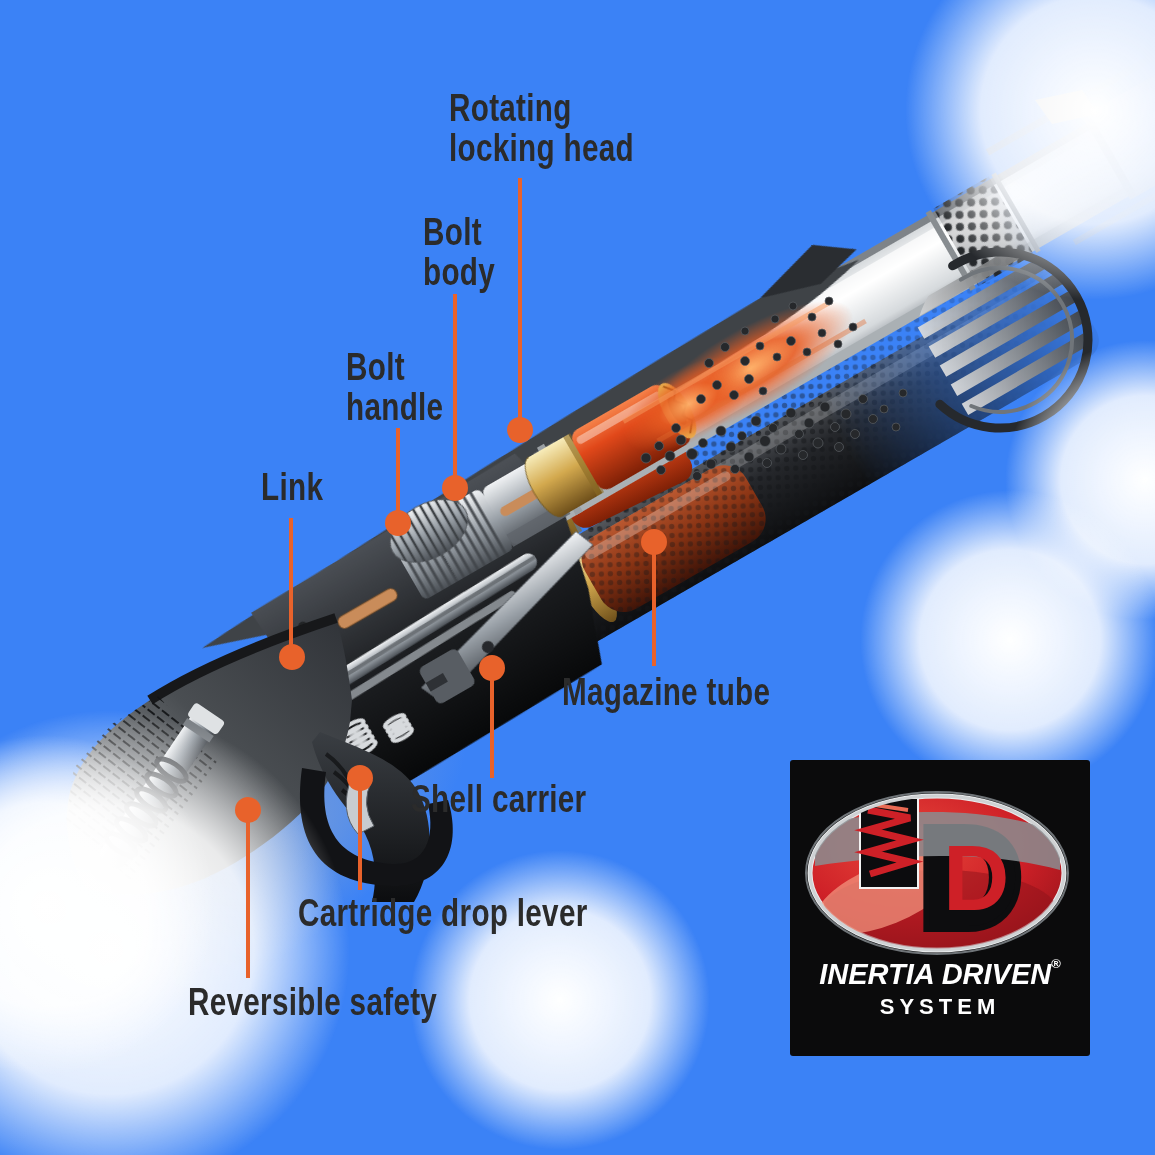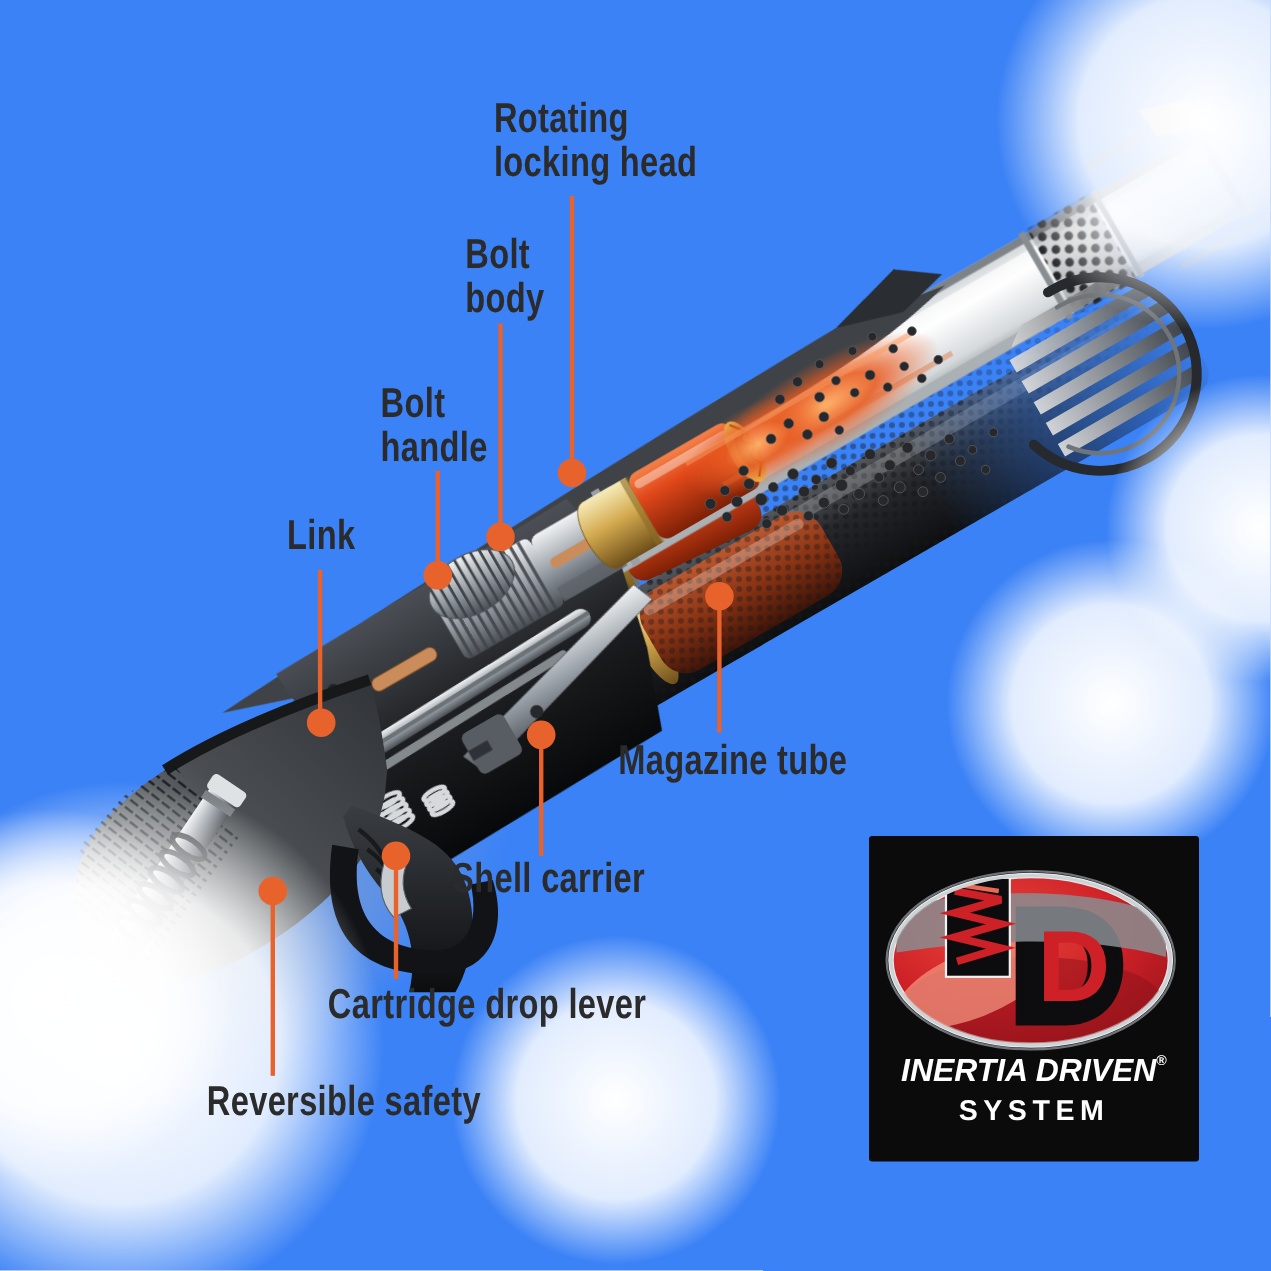--- a/index.html
+++ b/index.html
@@ -23,21 +23,21 @@
   .dot{position:absolute;width:26px;height:26px;border-radius:50%;background:#E8622B;}
 
   
   .logo{position:absolute;left:790px;top:760px;width:300px;height:296px;background:#0b0b0c;
         border-radius:3px;}
   .logo svg{position:absolute;left:0;top:0;}
   .logo-line1{position:absolute;left:0;top:198px;width:100%;text-align:center;color:#fff;
         font-style:italic;font-weight:700;font-size:29px;letter-spacing:0px;}
   .logo-line1 .reg{font-size:13px;vertical-align:top;position:relative;top:-2px;font-style:normal;}
   .logo-line2{position:absolute;left:0;top:234px;width:100%;text-align:center;color:#fff;
-        font-weight:700;font-size:26px;letter-spacing:5px;}
+        font-weight:700;font-size:22px;letter-spacing:5px;}
 </style>
 </head>
 <body>
 
 <div class="stage">
 
   <svg class="art" viewBox="0 0 1155 1155">
     <defs>
       <linearGradient id="gBarrel" x1="0" y1="0" x2="0" y2="1">
         <stop offset="0" stop-color="#c9ced2"></stop>

